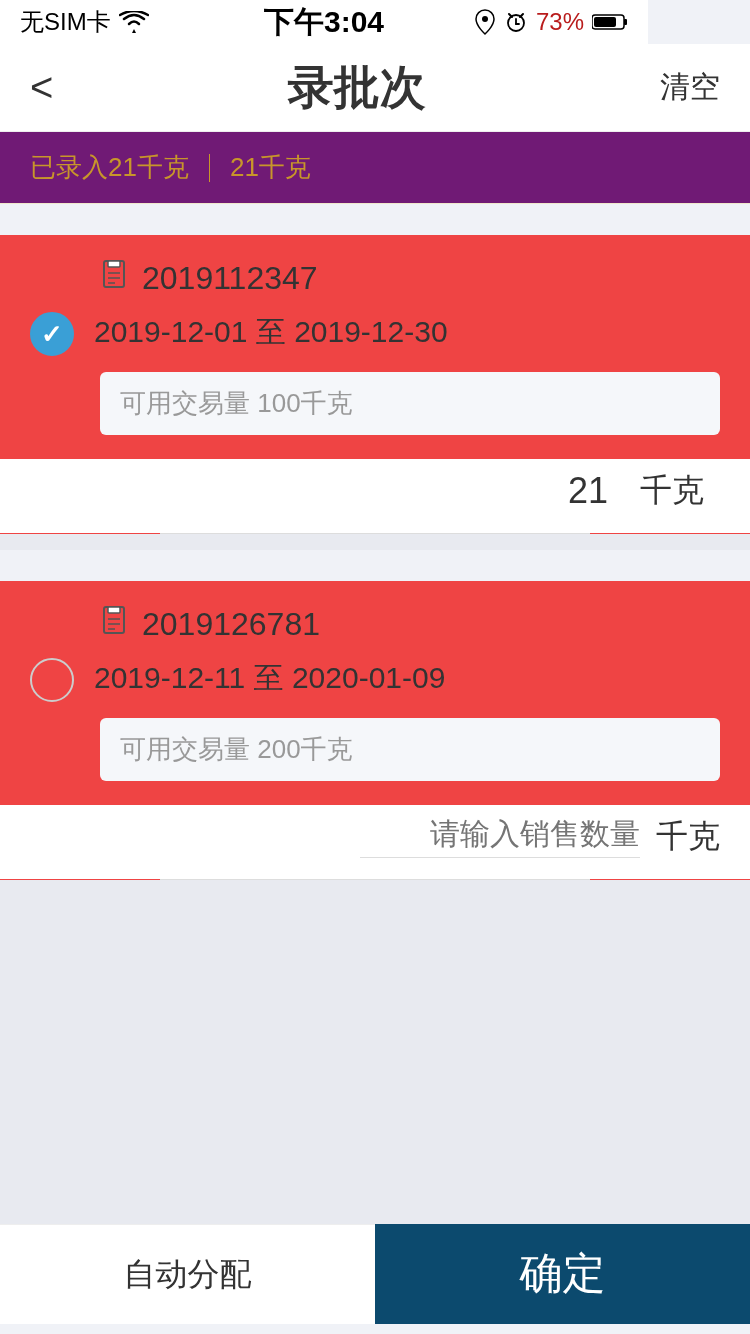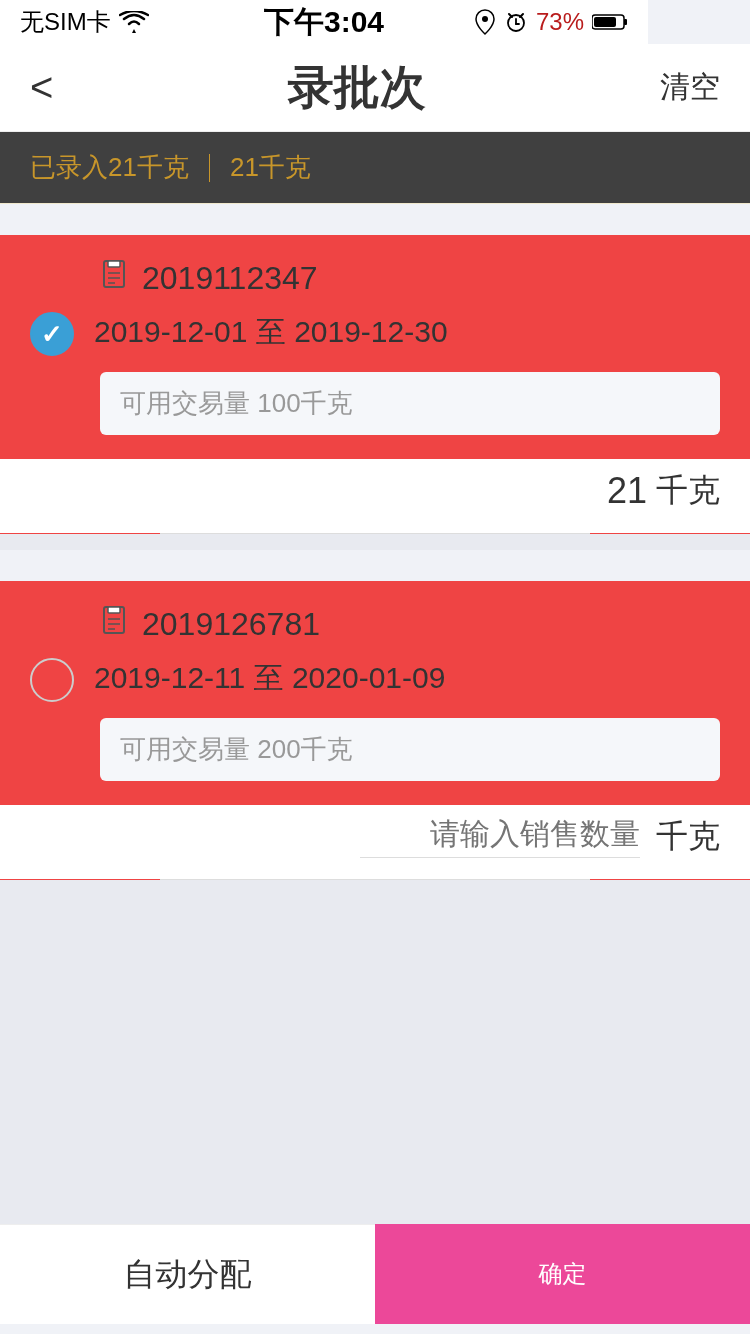--- a/index.html
+++ b/index.html
@@ -68,21 +68,21 @@
       color: #333;
     }
     .nav-clear {
       font-size: 30px;
       color: #333;
       cursor: pointer;
     }
 
     
     .info-banner {
-      background: #404040;
+      background: #701a75;
       padding: 18px 30px;
       display: flex;
       align-items: center;
       gap: 20px;
       border-bottom: 1px solid #f0e8cc;
     }
     .info-label {
       font-size: 26px;
       color: #c8962a;
     }
@@ -182,23 +182,23 @@
       flex: 1;
       background: #fff;
       border: none;
       font-size: 32px;
       color: #333;
       cursor: pointer;
       border-top: 1px solid #eee;
     }
     .btn-confirm {
       flex: 1;
-      background: #ec4899;
+      background: #0c4a6e;
       border: none;
-      font-size: 24px;
+      font-size: 43px;
       color: #fff;
       cursor: pointer;
     }
   </style>
 </head>
 <body>
 
 <div class="status-bar" style="position:relative;">
   <div class="status-left">
     <span style="font-size:24px;">无SIM卡</span>
@@ -259,21 +259,21 @@
     </div>
     <div class="batch-date-row">
       <div class="radio-circle checked"></div>
       <span class="batch-date-text">2019-12-01 至 2019-12-30</span>
     </div>
     <div class="batch-avail-row">
       <span class="batch-avail-text">可用交易量 100千克</span>
     </div>
   </div>
 
-  <div style="background:#fff; padding: 10px 30px 20px 30px; display:flex; align-items:center; justify-content:flex-end; gap:9px;">
+  <div style="background:#fff; padding: 10px 46px 20px 30px; display:flex; align-items:center; justify-content:flex-end; gap:32px;">
     <span style="font-size:36px; color:#333; font-weight:500;">21</span>
     <span style="font-size:32px; color:#333;">千克</span>
   </div>
   <div style="height:1px; background:#ddd; margin: 0 160px 0 160px;"></div>
 </div>
 
 <div style="height: 16px; background:#e8eaf0;"></div>
 
 <div class="batch-item">
   <div class="batch-item-inner">

